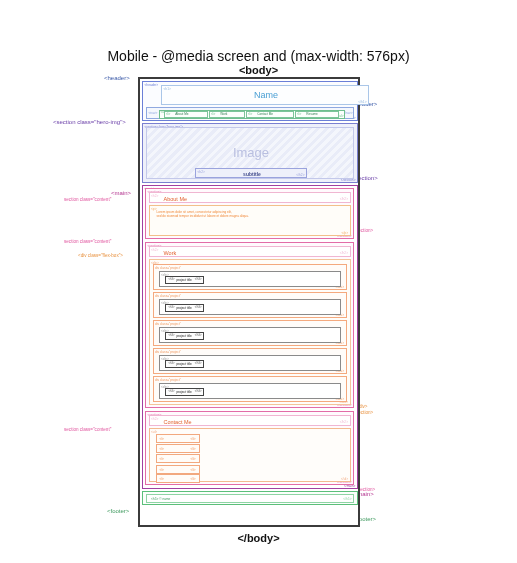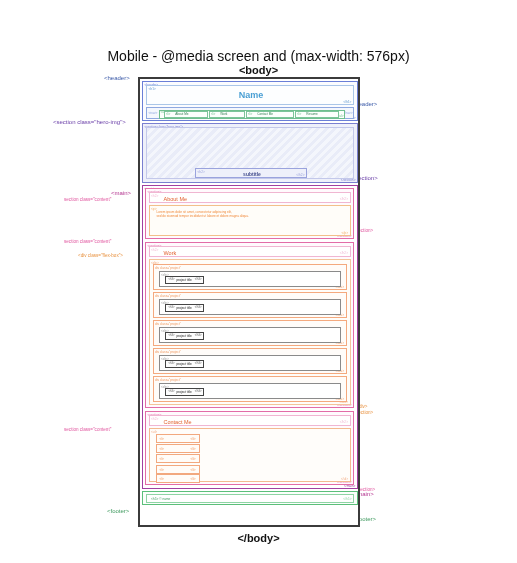--- a/index.html
+++ b/index.html
@@ -37,22 +37,22 @@
   }
   .tagopen{left:1.5px;top:1px;}
   .tagclose{right:1.5px;bottom:0.5px;}
 
   
   .header{
     position:absolute;left:2px;top:2px;width:216px;height:40px;
     border:1px solid #6b7fd7;background:#fbfcff;box-sizing:border-box;
   }
   .h1box{
-    position:absolute;left:3px;top:3px;width:208px;height:20px;
-    border:1px solid #aac6e8;background:#fdfeff;box-sizing:border-box;font-weight:bold;
+    position:absolute;left:18px;top:3px;width:208px;height:20px;
+    border:1px solid #aac6e8;background:#fdfeff;box-sizing:border-box;
   }
   .h1text{
     position:absolute;left:0;top:4px;width:208px;text-align:center;
     font-size:9px;color:#4a9fd4;
   }
   .navbox{
     position:absolute;left:3px;top:25px;width:208px;height:12px;
     border:1px solid #8fa8e0;background:#f4f7fd;box-sizing:border-box;
   }
   .ulbox{
@@ -249,20 +249,21 @@
         </div>
       </div>
     </div>
   </div>
 
   <div class="hero box">
     <span class="tagopen" style="color:#7a7fd0;">&lt;section class="hero-img"&gt;</span>
     <span class="tagclose" style="color:#7a7fd0;">&lt;/section&gt;</span>
 
     <div class="heroinner box">
+      <div class="heroimgtext">Image</div>
 
       <div class="subtitlebox box">
         <span class="tagopen" style="color:#9aa3dd;">&lt;h2&gt;</span>
         <span class="tagclose" style="color:#9aa3dd;">&lt;/h2&gt;</span>
         <div class="subtitletext">subtitle</div>
       </div>
     </div>
   </div>
 
   <div class="main box">

